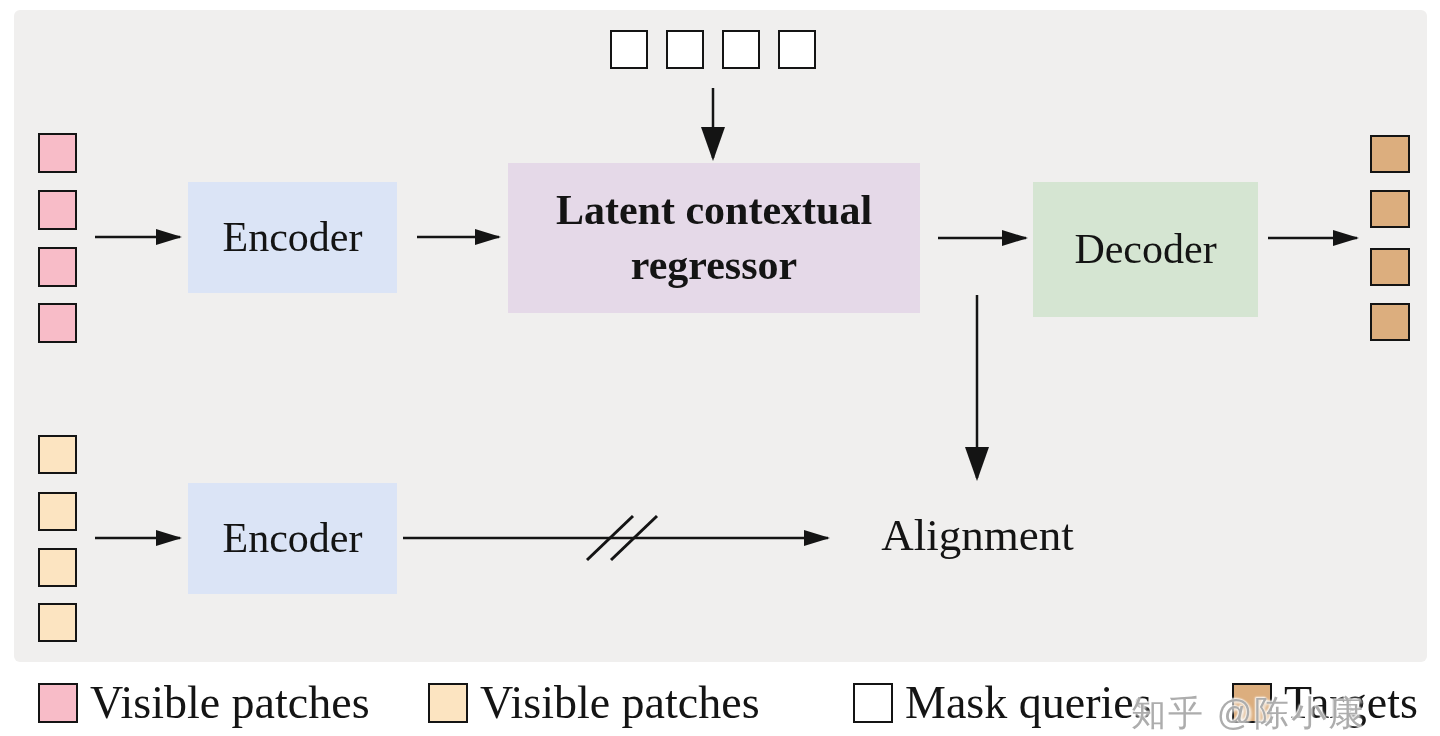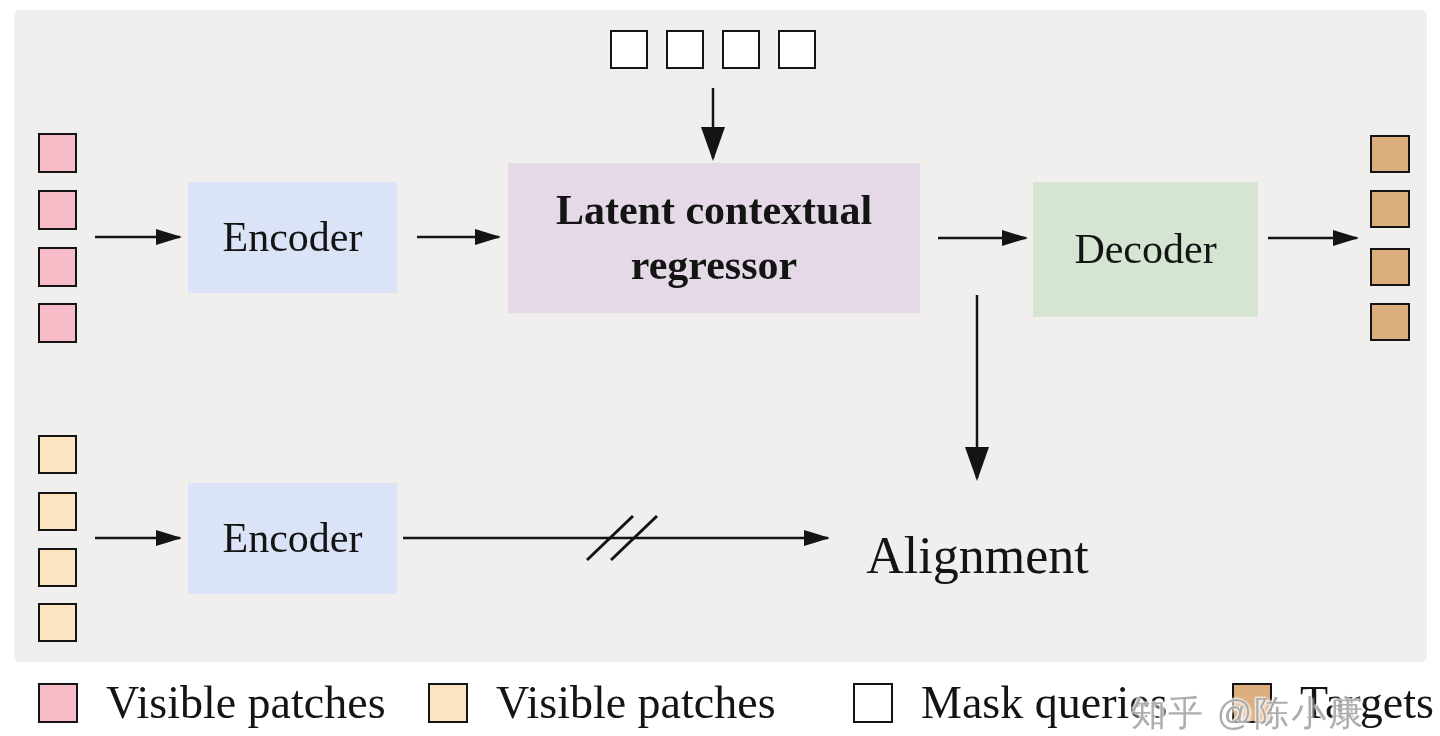--- a/index.html
+++ b/index.html
@@ -15,32 +15,32 @@
   .svg-layer{position:absolute;left:0;top:0;width:1440px;height:736px;pointer-events:none;}
   .box{
     position:absolute;display:flex;flex-direction:column;align-items:center;justify-content:center;
     font-size:42px;line-height:1.32;text-align:center;
   }
   .box-encoder-top   {left:188px;top:182px;width:209px;height:111px;background:var(--encoder);}
   .box-regressor     {left:508px;top:163px;width:412px;height:150px;background:var(--regressor);font-weight:bold;}
   .box-decoder       {left:1033px;top:182px;width:225px;height:135px;background:var(--decoder);}
   .box-encoder-bottom{left:188px;top:483px;width:209px;height:111px;background:var(--encoder);}
   .alignment-label{
-    position:absolute;left:840px;top:527px;width:275px;text-align:center;
-    font-size:52px;line-height:1.1;
+    position:absolute;left:840px;top:511px;width:275px;text-align:center;
+    font-size:45px;line-height:1.1;
   }
   .sq{position:absolute;border:2px solid #141414;box-sizing:border-box;}
   .sq-visible{width:39px;height:40px;left:38px;background:var(--visible_patch);}
   .sq-masked {width:39px;height:39px;left:38px;background:var(--masked_patch);}
   .sq-target {width:40px;height:38px;left:1370px;background:var(--target_patch);}
   .sq-query  {width:38px;height:39px;top:30px;background:var(--mask_query);}
   .legend{position:absolute;left:0;top:672px;width:1440px;height:54px;}
   .legend-item{position:absolute;display:flex;align-items:center;}
   .legend-swatch{width:40px;height:40px;border:2px solid #141414;box-sizing:border-box;flex:0 0 auto;}
-  .legend-label{font-size:46px;white-space:nowrap;margin-left:28px;}
+  .legend-label{font-size:46px;white-space:nowrap;margin-left:12px;}
   .li-visible{left:38px;top:4px;}
   .li-masked {left:428px;top:4px;}
   .li-queries{left:835px;top:4px;padding-left:18px;}
   .li-targets{left:1187px;top:4px;padding-left:45px;}
   .watermark{
     position:absolute;left:1131px;top:646px;z-index:5;
     font-family:"Liberation Sans","DejaVu Sans",sans-serif;
     font-size:35px;letter-spacing:2px;color:rgba(164,164,164,0.9);
     text-shadow:0 0 2px #ffffff,2px 2px 3px #ffffff,-1px -1px 2px #ffffff;
     white-space:nowrap;

